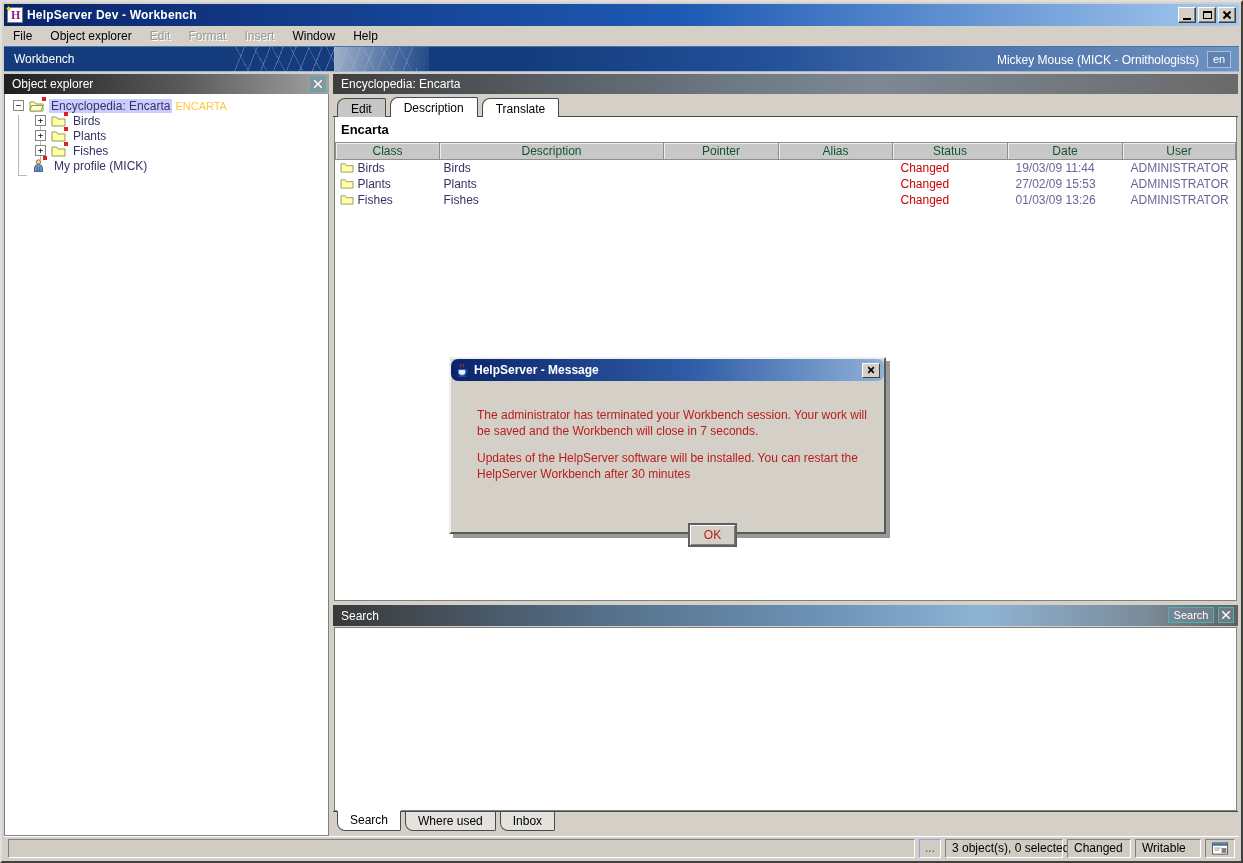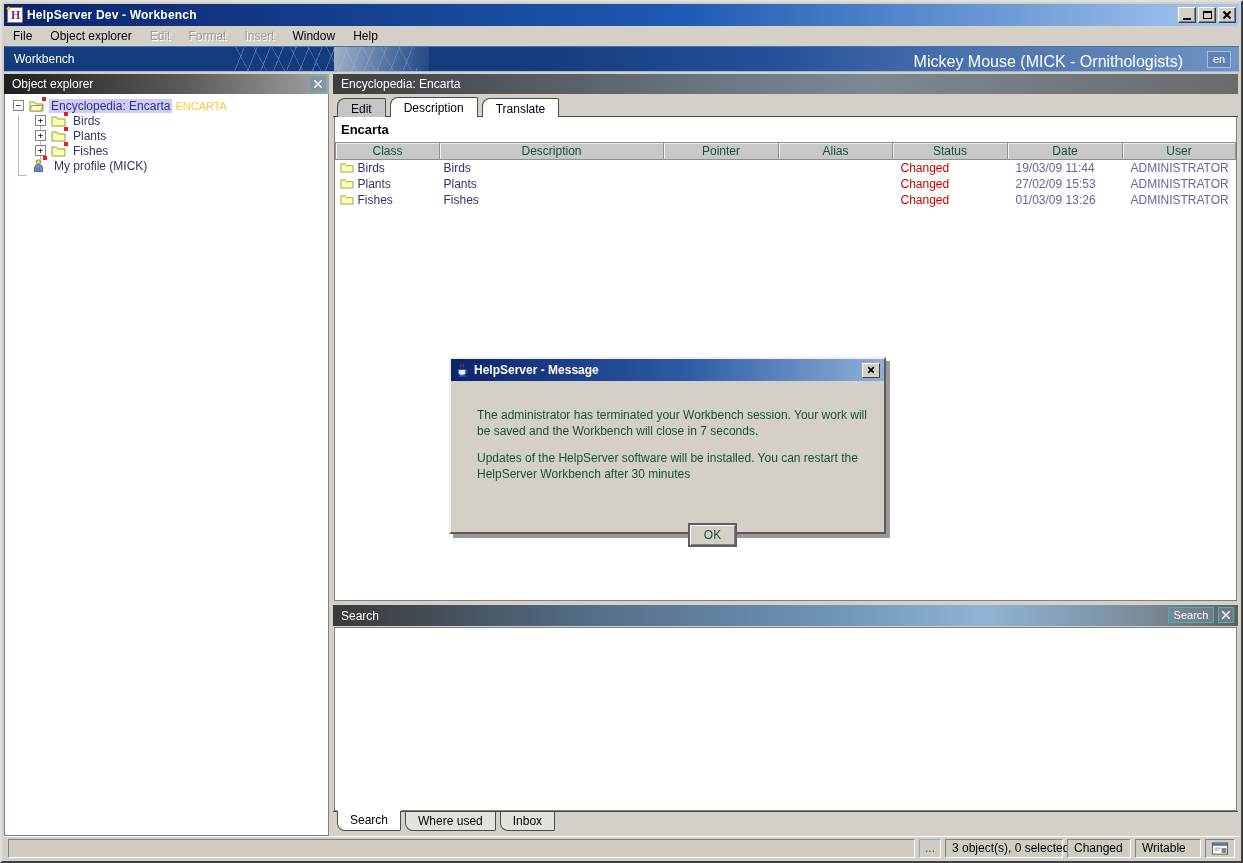--- a/index.html
+++ b/index.html
@@ -33,21 +33,21 @@
   .banner { position:absolute; left:2px; top:44px; right:2px; height:26px;
     background:linear-gradient(90deg,#143C7C 0%,#143C7C 42%,#24509A 62%,#4A72AC 78%,#5E82B4 90%,#6E94C4 100%);
     border-top:1px solid #4A72AC; border-bottom:1px solid #9CB8D8; overflow:hidden; }
   .banner-globe { position:absolute; left:228px; top:0; width:185px; height:26px; opacity:.75;
     background:
       repeating-linear-gradient(112deg, transparent 0 11px, rgba(150,180,225,.55) 11px 12px),
       repeating-linear-gradient(62deg, transparent 0 15px, rgba(150,180,225,.40) 15px 16px); }
   .banner-photo { position:absolute; left:330px; top:0; width:95px; height:26px;
     background:linear-gradient(100deg, rgba(186,198,214,.85), rgba(120,150,190,.45) 70%, rgba(90,120,170,.2)); }
   .banner-title { position:absolute; left:10px; top:5px; color:#FFFFFF; font-size:12px; }
-  .banner-user { position:absolute; right:56px; top:6px; color:#FFFFFF; font-size:16px; }
+  .banner-user { position:absolute; right:40px; top:6px; color:#FFFFFF; font-size:12px; }
   .lang-btn { position:absolute; right:8px; top:4px; width:24px; height:17px; border:1px solid #A8C0DC; background:#5E82B4; color:#FFFFFF; font-size:11px; text-align:center; line-height:15px; }
 
   
   .panel-header { height:20px; color:#FFFFFF; font-size:12px; display:flex; align-items:center; padding:0 8px; position:relative; }
   .hdr-dark { background:linear-gradient(90deg,#1E1E1E 0%,#5A5A5A 55%,#A2A2A2 100%); }
   .hdr-slate { background:linear-gradient(90deg,#3E3E3E 0%,#6E7A86 45%,#7D8894 60%,#6A6A6A 100%); }
   .hdr-search { background:linear-gradient(90deg,#3A3A3A 0%,#55708A 30%,#6E94B8 55%,#8FB4D4 72%,#7A8A98 90%,#606060 100%); }
   .teal-btn { height:16px; border:1px solid #49B2B2; background:rgba(120,140,158,.55); color:#FFFFFF; font-size:11px; display:flex; align-items:center; justify-content:center; }
   .x-btn { width:16px; }
   .x-svg { width:8px; height:8px; display:block; }
@@ -107,24 +107,24 @@
   .statusbar { position:absolute; left:2px; right:2px; bottom:2px; height:23px; background:#D4D0C8; border-top:1px solid #FFFFFF; display:flex; align-items:center; gap:4px; padding:0 4px; font-size:12px; }
   .sunken { border:1px solid; border-color:#808080 #FFFFFF #FFFFFF #808080; background:#D0CCC4; height:19px; display:flex; align-items:center; padding:0 6px; white-space:nowrap; }
   .sb-empty { flex:1; }
   .sb-more { width:22px; justify-content:center; border-color:#8EA2D8 #FFFFFF #FFFFFF #8EA2D8; color:#555; }
   .sb-objects { width:118px; } .sb-changed { width:64px; } .sb-writable { width:66px; }
   .sb-icon { width:30px; justify-content:center; }
 
   
   .dialog { position:absolute; left:447px; top:355px; width:437px; height:177px; background:#D4D0C8;
     border:2px solid; border-color:#EFEFEF #5A5A5A #5A5A5A #EFEFEF; box-shadow:4px 4px 0 rgba(70,70,70,.55); z-index:100; }
-  .dlg-title { height:22px; background:linear-gradient(90deg,#0A246A 0%,#2E5CA6 55%,#8FB0D8 100%); display:flex; align-items:center; padding:0 4px; }
+  .dlg-title { height:22px; background:linear-gradient(90deg,#0A246A 0%,#2E5CA6 55%,#8FB0D8 100%); display:flex; align-items:center; padding:0 4px;border-radius:7px; }
   .dlg-title .t { color:#FFFFFF; font-weight:bold; font-size:12px; margin-left:4px; }
   .dlg-x { margin-left:auto; width:18px; height:15px; background:#D4D0C8; border:1px solid; border-color:#FFFFFF #404040 #404040 #FFFFFF; display:flex; align-items:center; justify-content:center; }
-  .dlg-body { position:relative; height:151px; font-size:12px; color:#14532d; }
+  .dlg-body { position:relative; height:151px; font-size:12px; color:#b91c1c; }
   .dlg-msg { position:absolute; left:26px; top:26px; width:392px; line-height:16px; }
   .dlg-msg p { margin-bottom:11px; }
   .ok-btn { position:absolute; left:194px; top:142px; width:49px; height:24px; background:#D4D0C8; border:2px solid #5F5F5F;
     box-shadow:inset 1px 1px 0 #FFFFFF, inset -1px -1px 0 #808080; font-size:12px; text-align:center; line-height:20px;margin-left:43px; }
   .java-ic { width:15px; height:15px; flex:0 0 auto; }
 </style>
 </head>
 <body>
 
 <div class="window">

